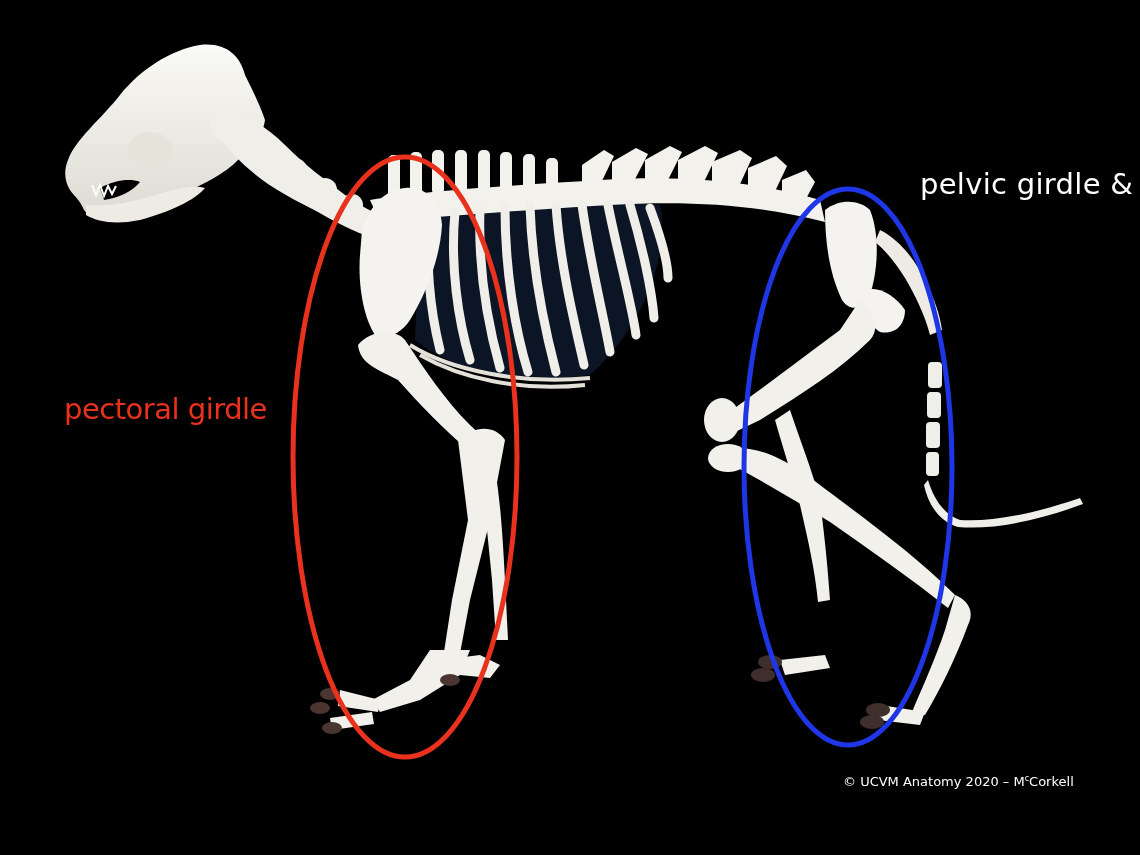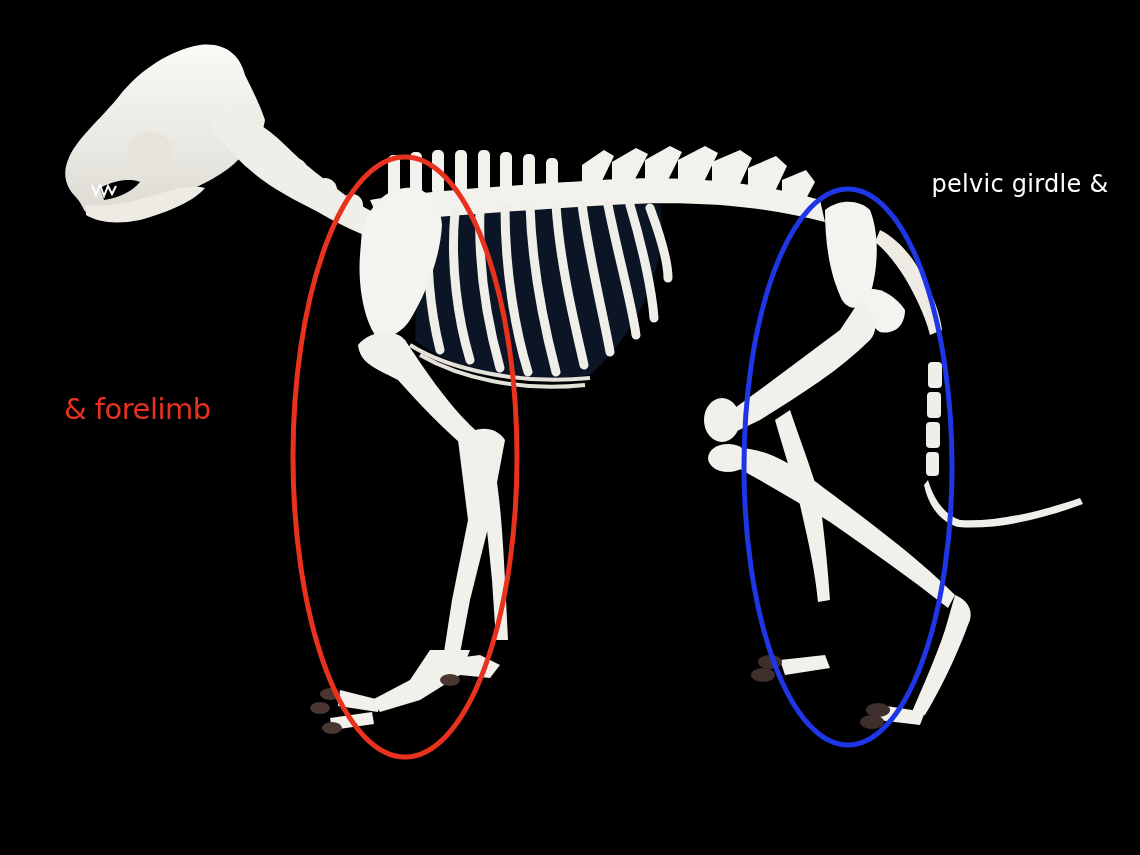--- a/index.html
+++ b/index.html
@@ -31,23 +31,22 @@
       top: 390px;
       font-family: "DejaVu Sans", sans-serif;
       font-size: 29px;
       line-height: 39px;
       letter-spacing: -0.5px;
     }
     .label-pelvic {
       left: 920px;
       top: 167px;
       width: 200px;
-      text-align: center;
       font-family: "DejaVu Sans", sans-serif;
-      font-size: 24px;
+      font-size: 29px;
       line-height: 34px;
       letter-spacing: 0.3px;
     }
     .label-line {
       display: block;
       white-space: nowrap;
     }
     .copyright {
       position: absolute;
       left: 843px;
@@ -202,21 +201,24 @@
       <ellipse cx="763" cy="675" rx="12" ry="7"></ellipse>
       <ellipse cx="878" cy="710" rx="12" ry="7"></ellipse>
       <ellipse cx="872" cy="722" rx="12" ry="7"></ellipse>
     </g>
 
     <ellipse cx="405" cy="457" rx="112" ry="300" fill="none" stroke="#E8321E" stroke-width="5"></ellipse>
     <ellipse cx="848" cy="467" rx="104" ry="278" fill="none" stroke="#1F36E6" stroke-width="5"></ellipse>
   </svg>
 
   <h2 class="label label-pectoral" style="color:#E8321E;">
-    <span class="label-line">&amp; forelimb</span>
+    <span class="label-line">pectoral girdle</span>
   </h2>
 
   <h2 class="label label-pelvic" style="color:#FFFFFF;">
     <span class="label-line">pelvic girdle &amp;</span>
   </h2>
 
+  <div class="copyright" style="color:#FFFFFF;">
+    <span>© UCVM Anatomy 2020 – M</span><sup>c</sup><span>Corkell</span>
+  </div>
 
 </div>
 
 </body></html>

